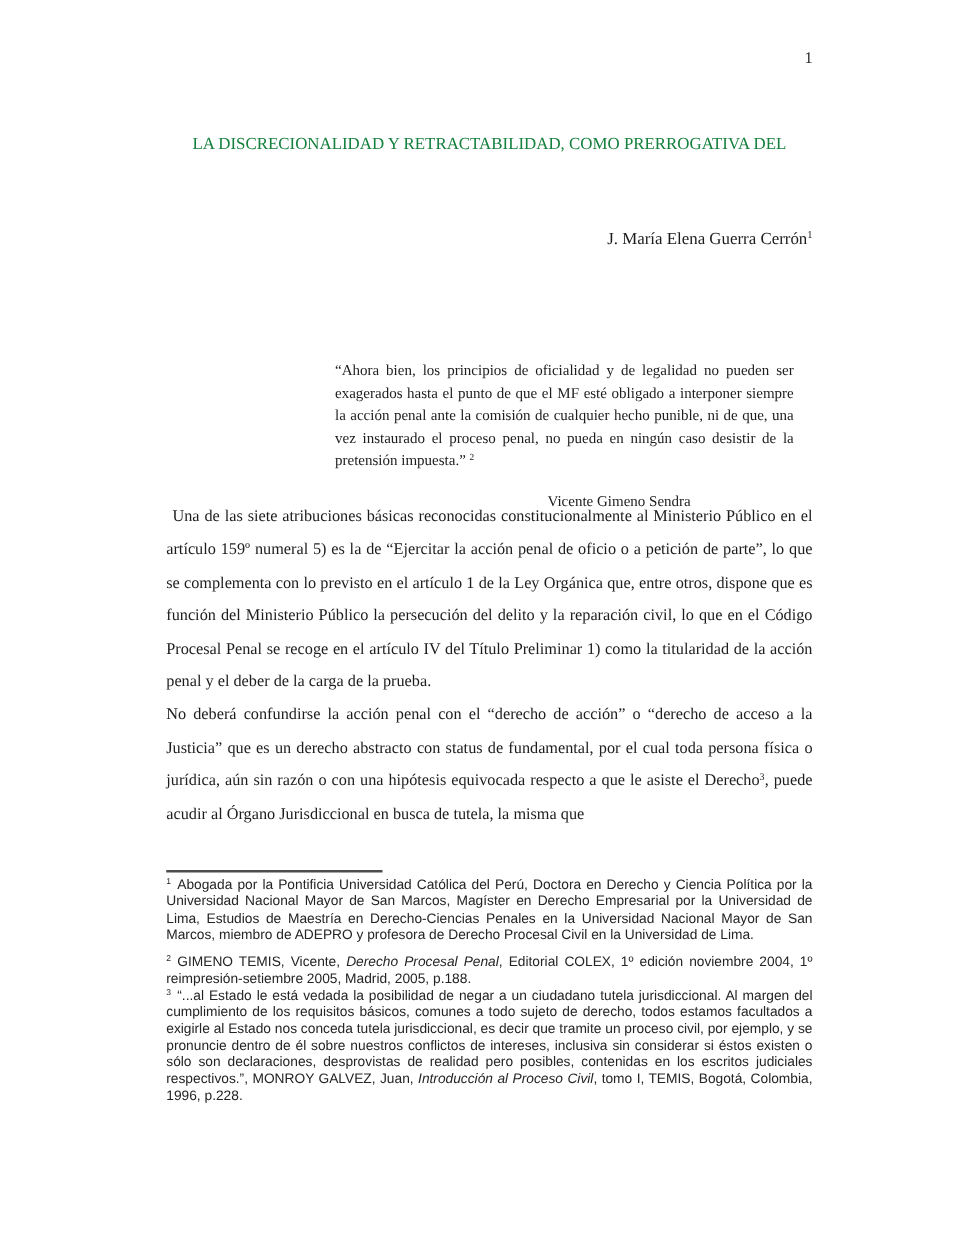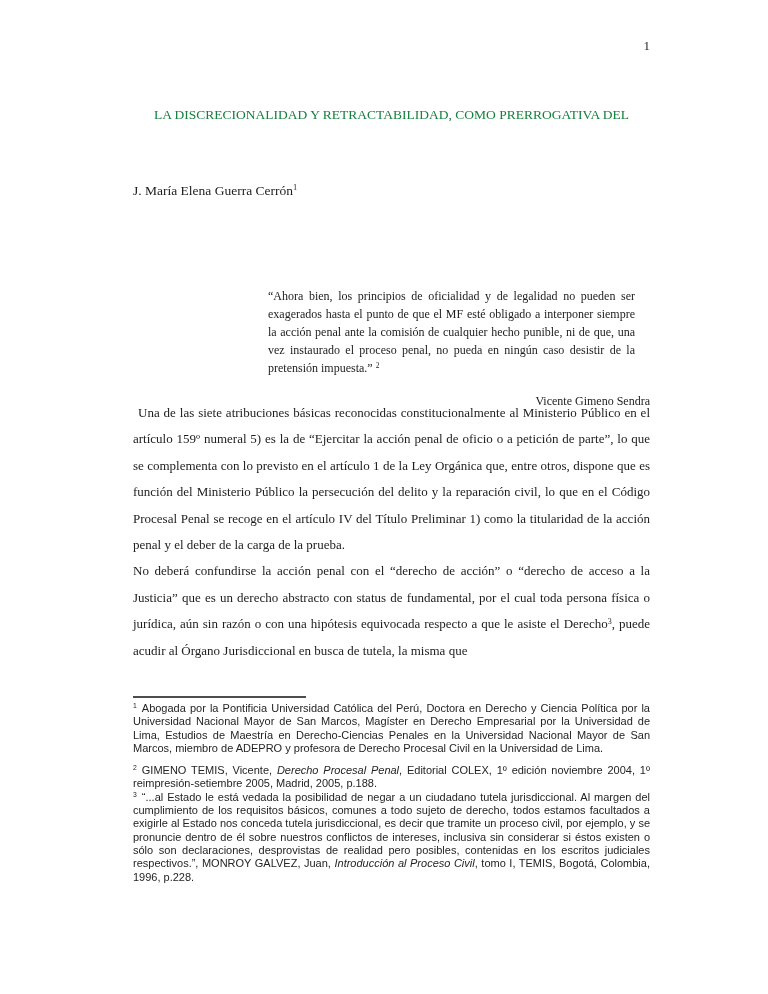--- a/index.html
+++ b/index.html
@@ -34,41 +34,42 @@
     font-size: 13.5px;
     line-height: 30px;
     color: #15803d;
   }
   .title-line { display: block; }
   .author-block {
     position: absolute;
     top: 176px;
     left: 133px;
     width: 517px;
+    text-align: right;
     font-size: 13.5px;
     line-height: 29px;
     color: #1c1c1c;
   }
   .epigraph {
     position: absolute;
     top: 272px;
     left: 253px;
     width: 397px;
     font-size: 12px;
     line-height: 18px;
     color: #1c1c1c;
   }
   .epigraph-text {
     margin: 15px;
     text-align: justify;
   }
   .epigraph-attribution {
     margin-top: 11px;
     padding-left: 185px;
-    text-align: right;
+    text-align: left;
   }
   .body-text {
     position: absolute;
     top: 400px;
     left: 133px;
     width: 517px;
     font-size: 13px;
     line-height: 26.4px;
     text-align: justify;
     color: #1c1c1c;

